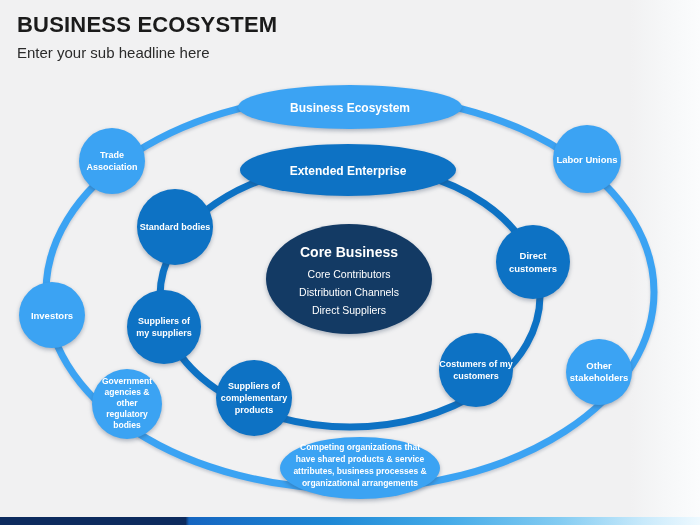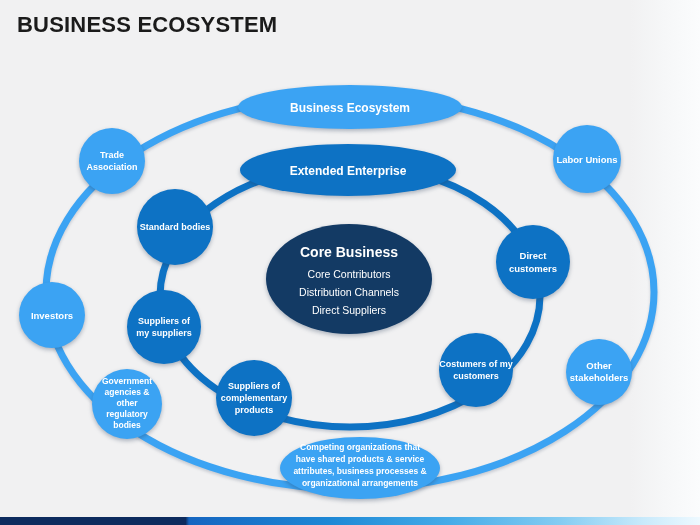--- a/index.html
+++ b/index.html
@@ -39,20 +39,21 @@
       #c9eafb 92%, #eef9ff 100%);
   }
 </style>
 </head>
 <body>
 
 <div class="slide">
 
   <div class="hdr">
     <h1>BUSINESS ECOSYSTEM</h1>
+    <p>Enter your sub headline here</p>
   </div>
 
   <svg width="700" height="525" viewBox="0 0 700 525">
 
     <ellipse class="ring softshadow" cx="350" cy="292" rx="304" ry="197" stroke="#3ba3f3"></ellipse>
     <ellipse class="ring softshadow" cx="350" cy="296" rx="190" ry="131" stroke="#0d72c4"></ellipse>
 
     <g>
       <ellipse class="shadow" cx="350" cy="107" rx="112" ry="22" fill="#3ba3f3"></ellipse>
       <text class="fs12" x="350" y="112">Business Ecosystem</text>

